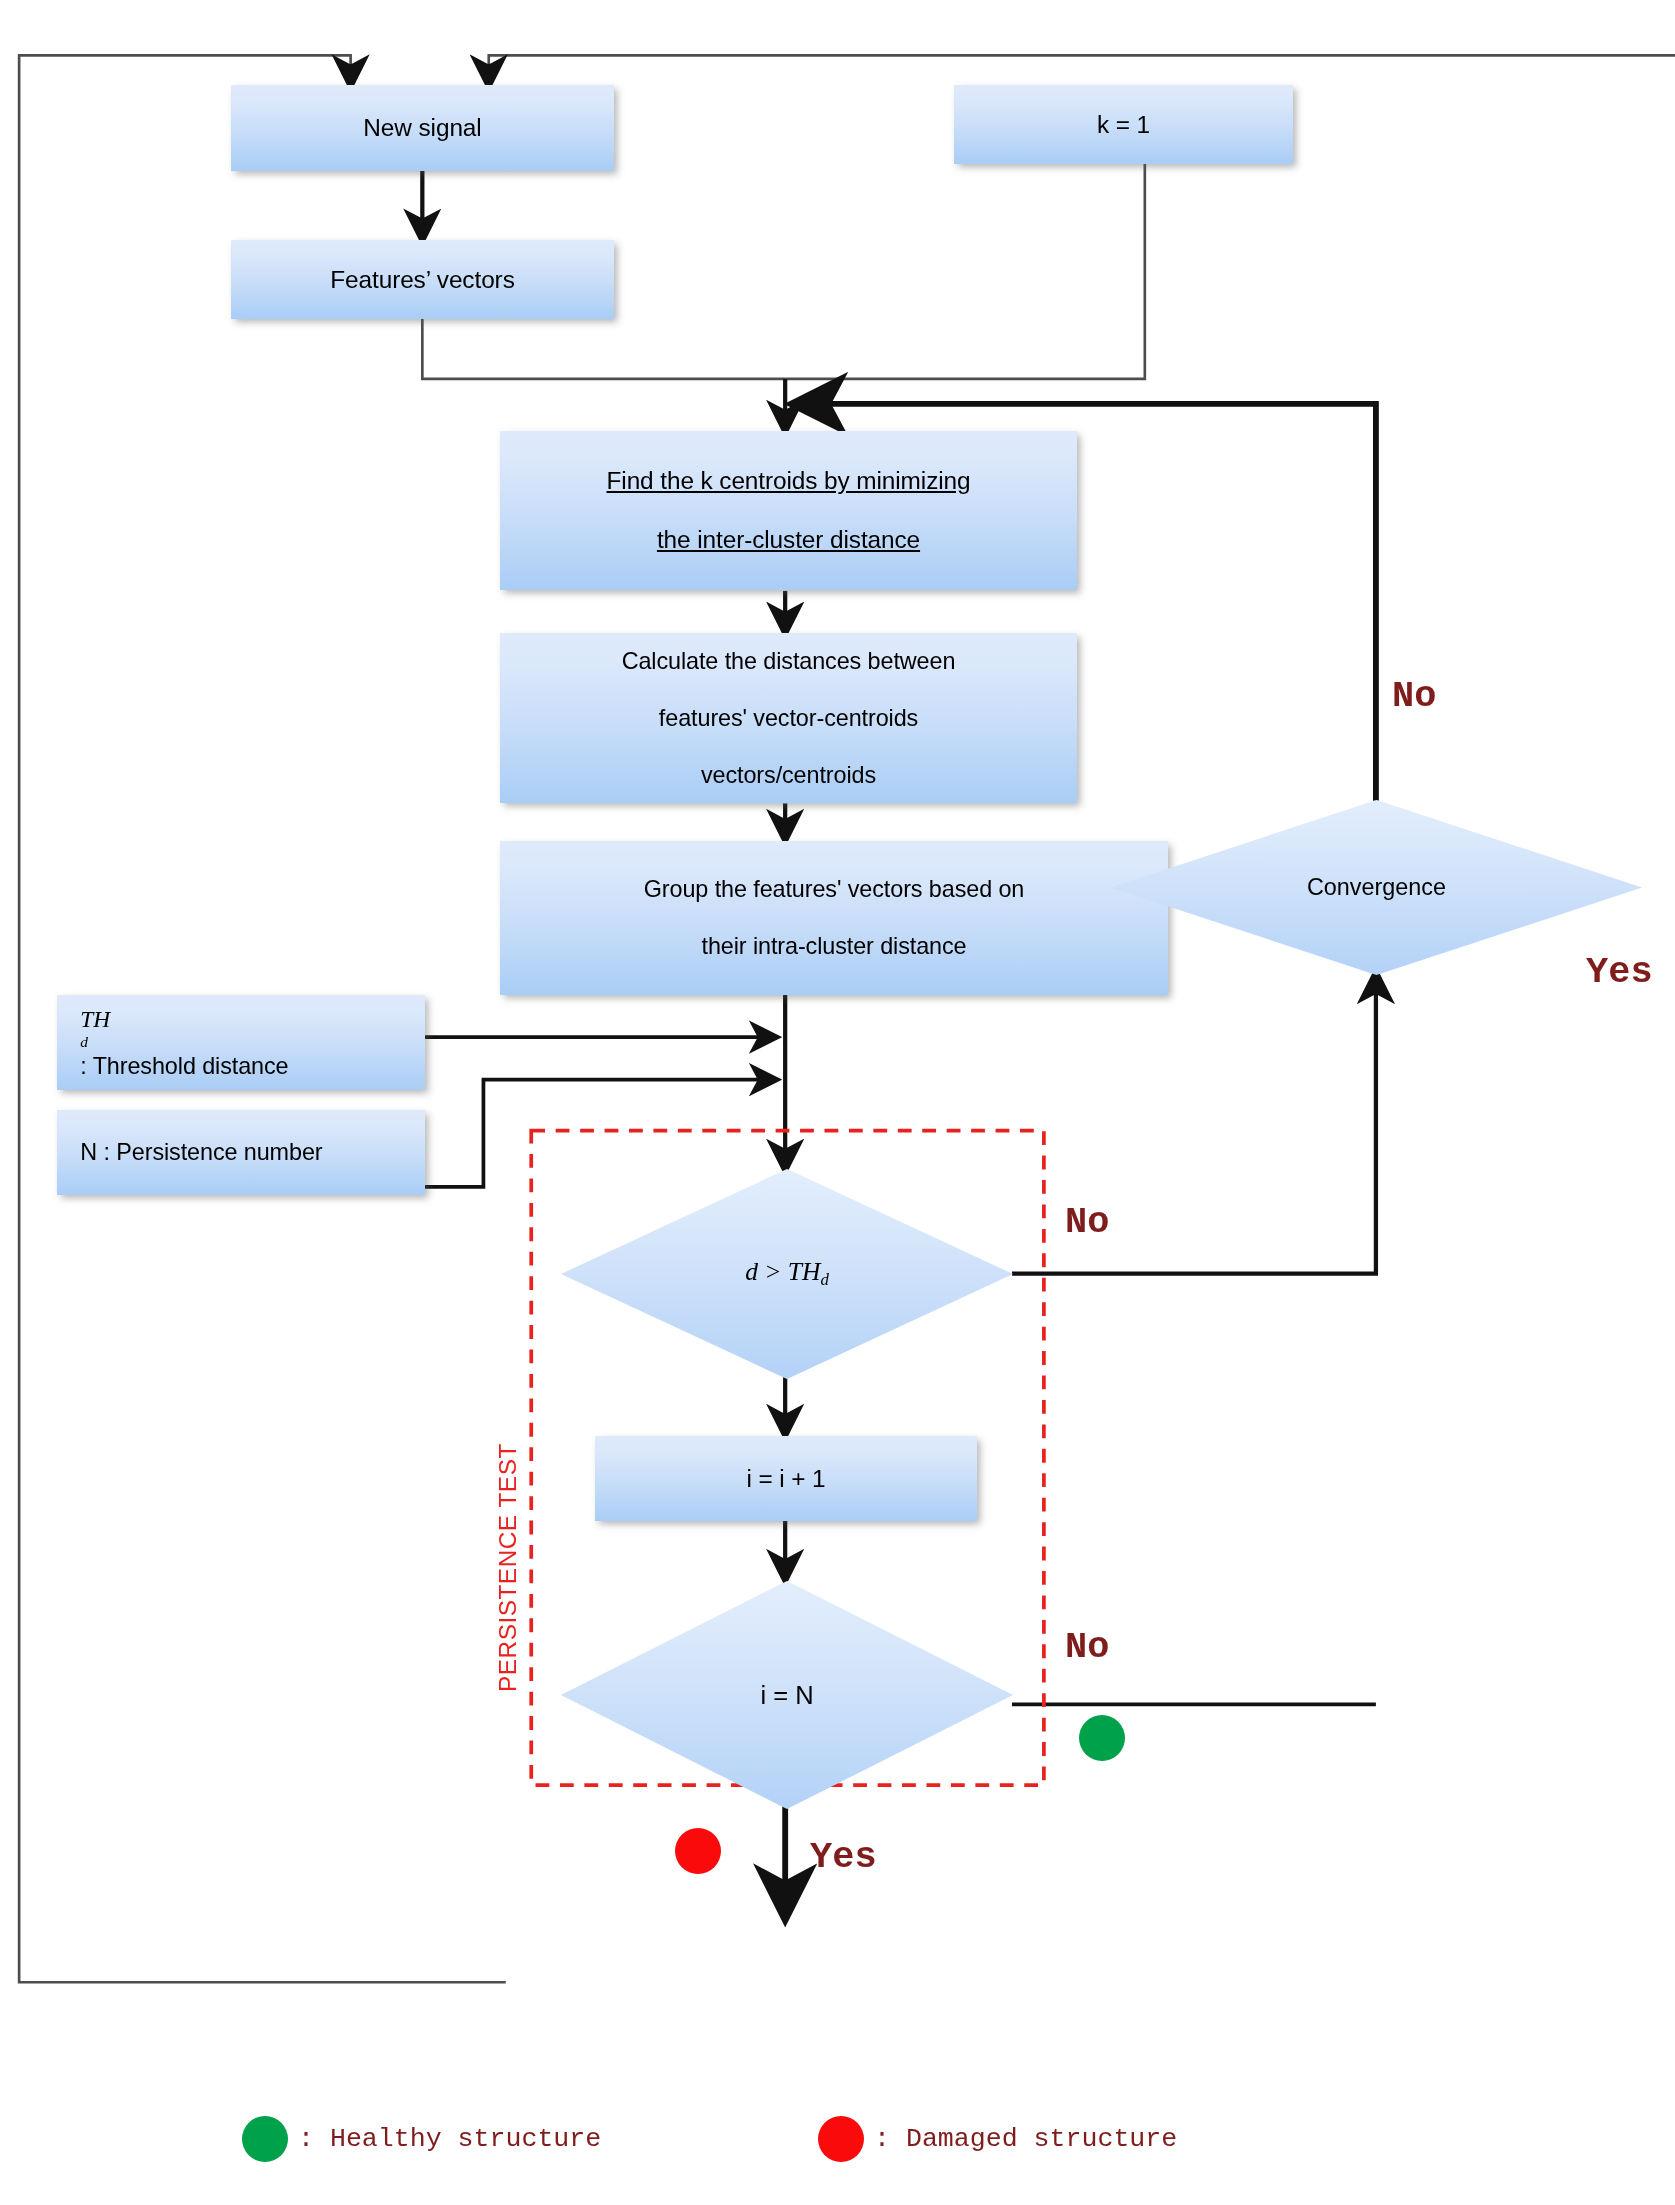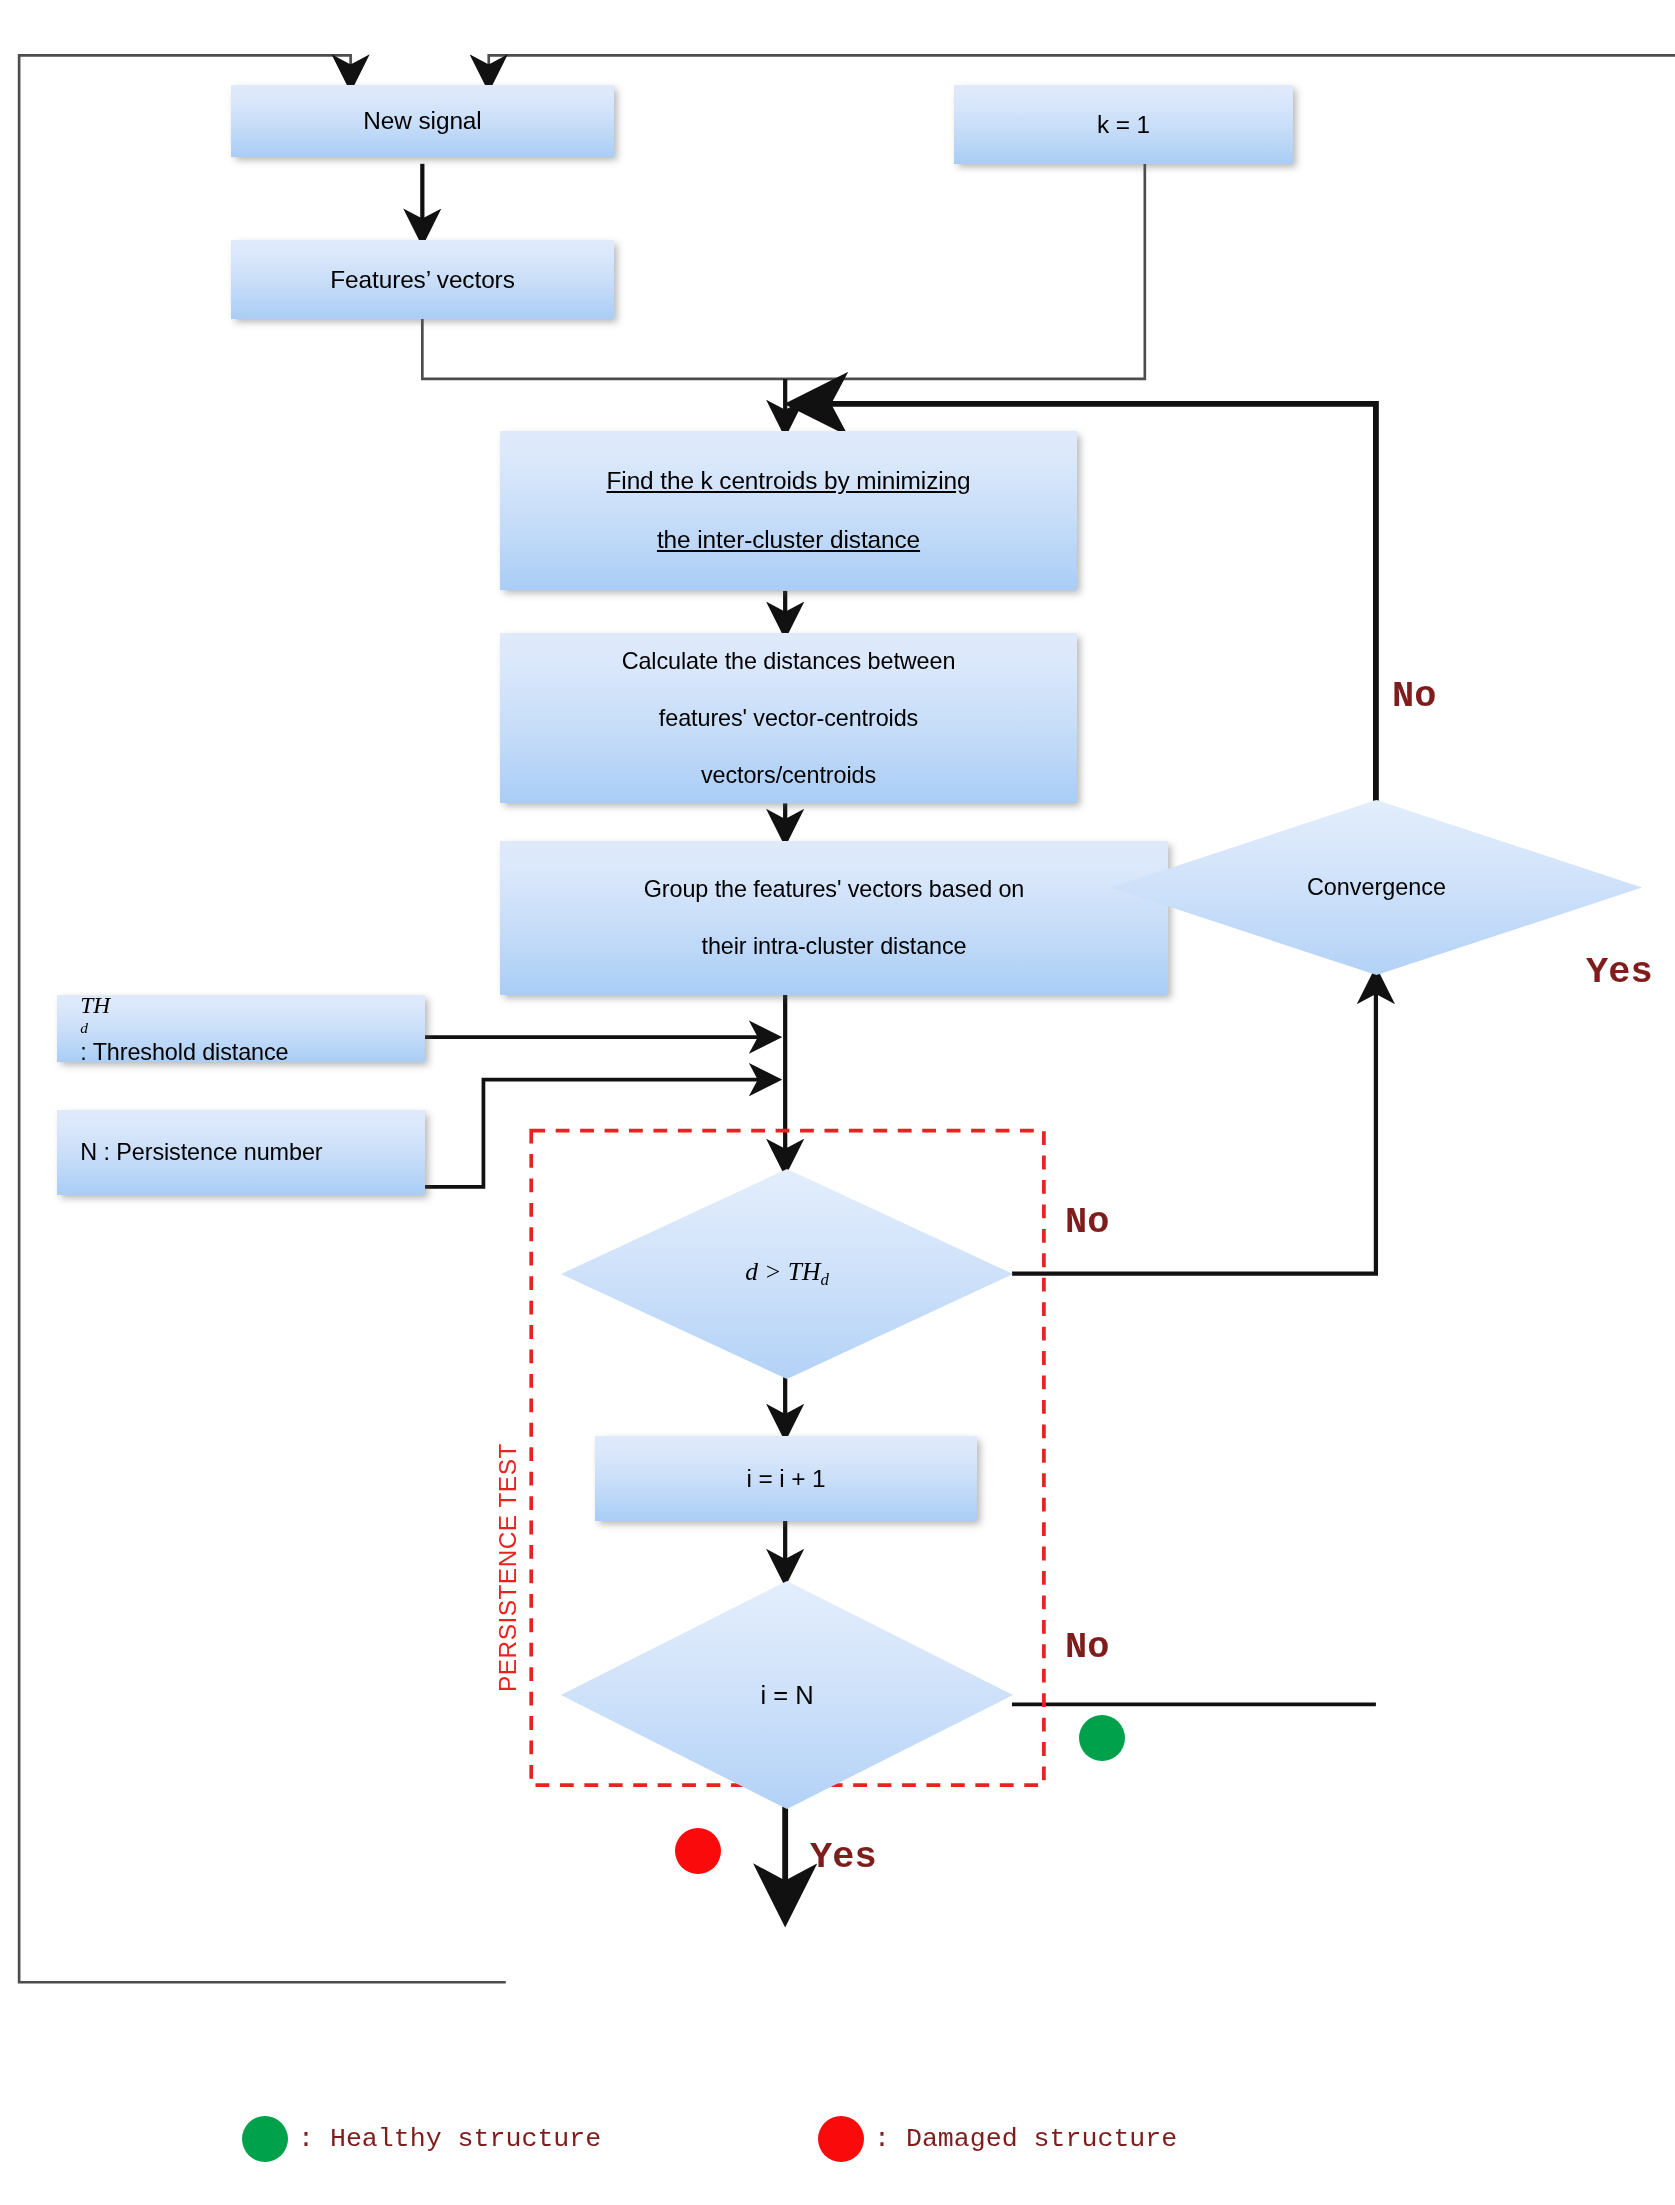--- a/index.html
+++ b/index.html
@@ -112,21 +112,21 @@
 
       <path d="M 1905,3208 L 2590,3208" stroke-width="7"></path>
 
       <path d="M 1478,3400 L 1478,3608" stroke-width="11" marker-end="url(#ahL)"></path>
 
     </g>
 
     <rect x="1000" y="2128" width="965" height="1232" fill="none" stroke="#e8231f" stroke-width="7" stroke-dasharray="26 20"></rect>
   </svg>
 
-  <div class="node" style="left:231px;top:85px;width:383px;height:72px;font-size:24.4px;">
+  <div class="node" style="left:231px;top:85px;width:383px;height:86px;font-size:24.4px;">
     <span>New signal</span>
   </div>
 
   <div class="node" style="left:231px;top:240px;width:383px;height:79px;font-size:24.4px;">
     <span>Features’ vectors</span>
   </div>
 
   <div class="node" style="left:954px;top:85px;width:339px;height:79px;font-size:24.4px;">
     <span>k = 1</span>
   </div>
@@ -146,21 +146,21 @@
     </span>
   </div>
 
   <div class="node" style="left:500px;top:841px;width:668px;height:154px;font-size:23.4px;">
     <span>
       <span>Group the features' vectors based on</span><br>
       <span>their intra-cluster distance</span>
     </span>
   </div>
 
-  <div class="node" style="left:57px;top:995px;width:368px;height:67px;font-size:23.4px;justify-content:flex-start;">
+  <div class="node" style="left:57px;top:995px;width:368px;height:95px;font-size:23.4px;justify-content:flex-start;">
     <span style="text-align:left;padding-left:18px;">
       <span class="serif-i">TH</span>
         <span class="serif-i sub">d</span>
         <span>: Threshold distance</span>
     </span>
   </div>
 
   <div class="node" style="left:57px;top:1110px;width:368px;height:85px;font-size:23.4px;justify-content:flex-start;">
     <span style="text-align:left;padding-left:18px;">N : Persistence number</span>
   </div>

